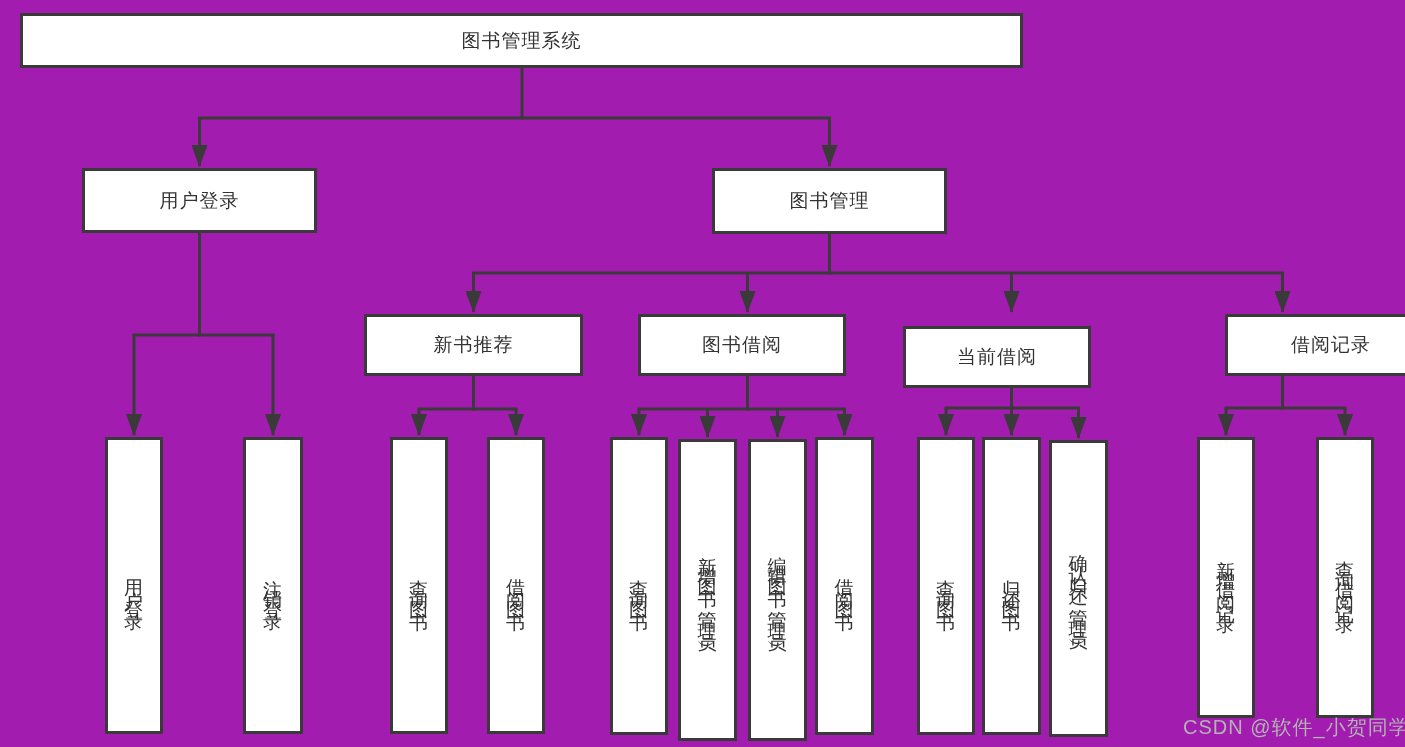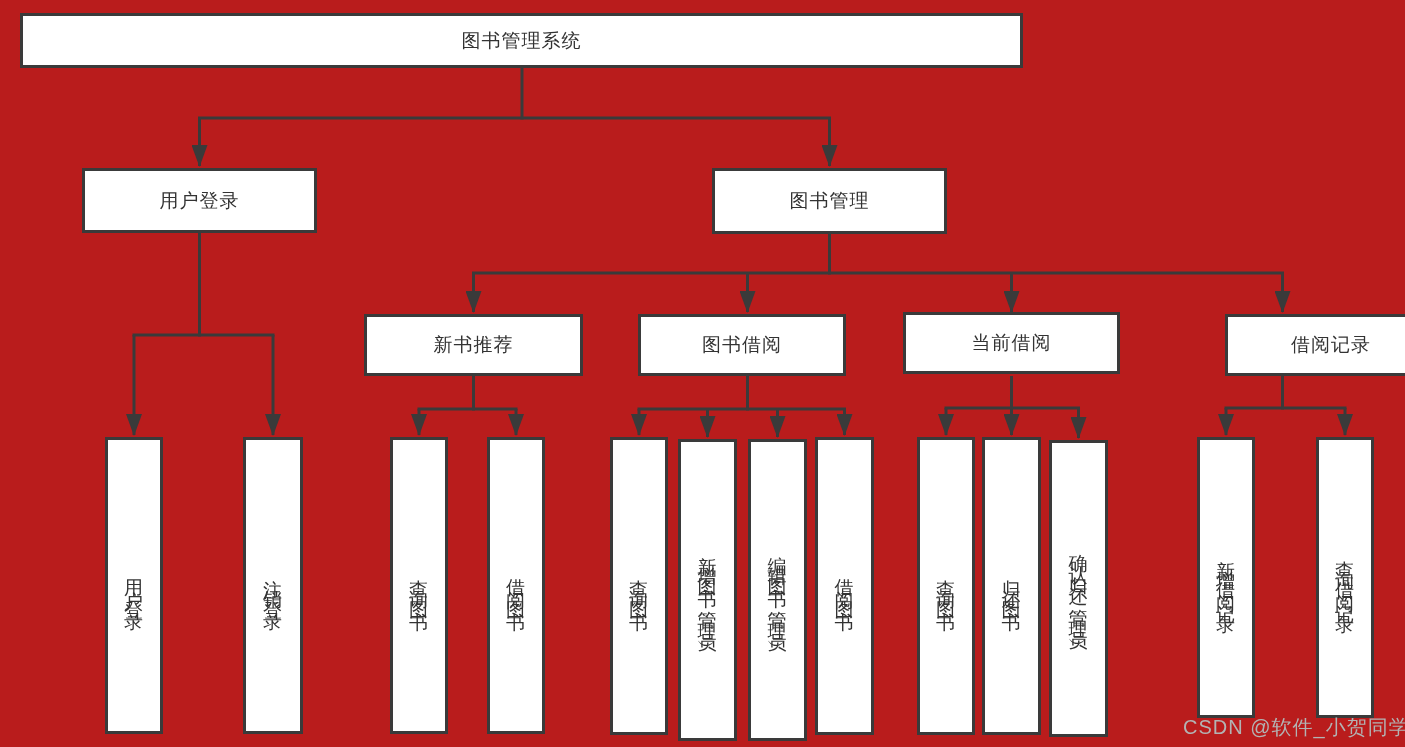--- a/index.html
+++ b/index.html
@@ -5,21 +5,21 @@
   html, body {
     margin: 0;
     padding: 0;
     background: #ffffff;
     font-family: "Liberation Sans", "DejaVu Sans", sans-serif;
   }
   #stage {
     position: relative;
     width: 1405px;
     height: 747px;
-    background: #b91c1c;
+    background: #a21caf;
     overflow: hidden;
   }
   #wires {
     position: absolute;
     left: 0; top: 0;
     width: 1405px; height: 747px;
   }
   .node {
     position: absolute;
     box-sizing: border-box;
@@ -127,21 +127,21 @@
   <div class="node" style="left:712px; top:168px; width:235px; height:66px;">
     <span>图书管理</span>
   </div>
 
   <div class="node" style="left:364px; top:314px; width:219px; height:62px;">
     <span>新书推荐</span>
   </div>
   <div class="node" style="left:638px; top:314px; width:208px; height:62px;">
     <span>图书借阅</span>
   </div>
-  <div class="node" style="left:903px; top:312px; width:217px; height:62px;font-family:Liberation Mono, monospace;">
+  <div class="node" style="left:903px; top:326px; width:188px; height:62px;font-family:Liberation Mono, monospace;">
     <span>当前借阅</span>
   </div>
   <div class="node" style="left:1225px; top:314px; width:212px; height:62px;">
     <span>借阅记录</span>
   </div>
 
   <div class="leaf" style="left:105px; top:437px; width:58px; height:297px;">
     <span class="vtext">用户登录</span>
   </div>
   <div class="leaf" style="left:243px; top:437px; width:60px; height:297px;">

